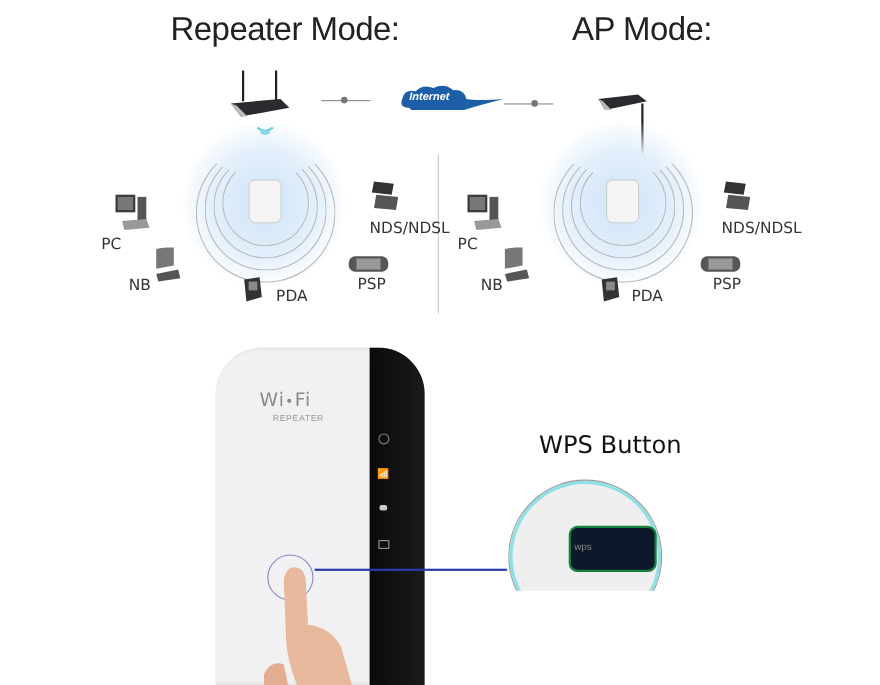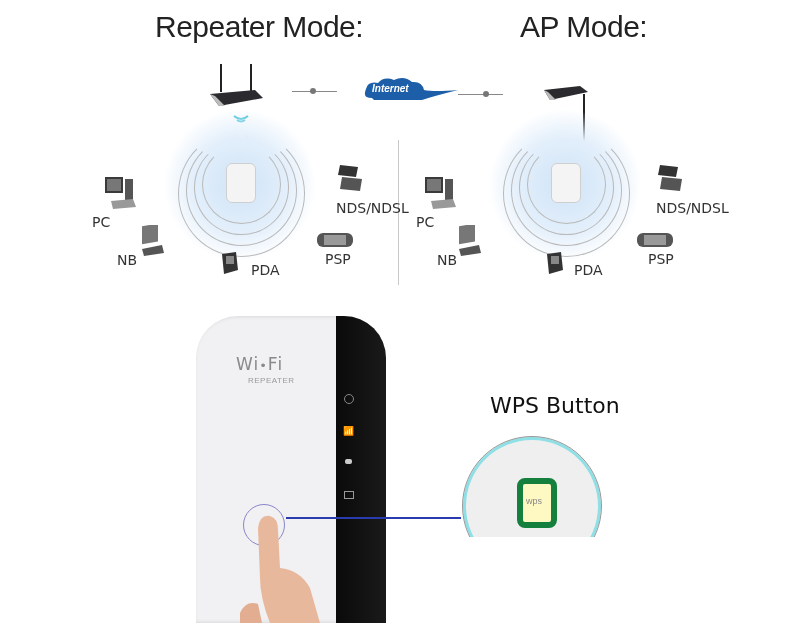--- a/index.html
+++ b/index.html
@@ -144,16 +144,16 @@
   <path d="M18 20 Q20 6 30 8 Q38 10 38 22 L40 60 Q60 62 70 80 L80 115 L30 115 Q20 90 20 70 Z" fill="#e8b89c"></path>
   <path d="M0 105 Q6 92 18 96 L22 115 L0 115 Z" fill="#e2ad90"></path>
 </svg>
 
 <div class="abs" style="left:286px;top:517px;width:175px;height:2px;background:#2a3bb0;"></div>
 
 <div class="abs wps-title" style="left:490px;top:393px;">WPS Button</div>
 
 <div class="abs" style="left:462px;top:430px;width:140px;height:107px;overflow:hidden;">
   <div style="position:absolute;left:0;top:6px;width:138px;height:138px;border-radius:50%;background:#efefef;border:1px solid #999;box-shadow:inset 0 0 0 3px #8ee0e6;"></div>
-  <div style="position:absolute;left:55px;top:48px;width:28px;height:38px;border:6px solid #15803d;border-radius:8px;background:#fef9c3;">
+  <div style="position:absolute;left:55px;top:48px;width:28px;height:38px;border:2px solid #15803d;border-radius:8px;background:#0f172a;padding-left:48px;">
     <span style="position:absolute;left:3px;top:12px;font-size:9px;color:#888;">wps</span>
   </div>
 </div>
 
 </body></html>

